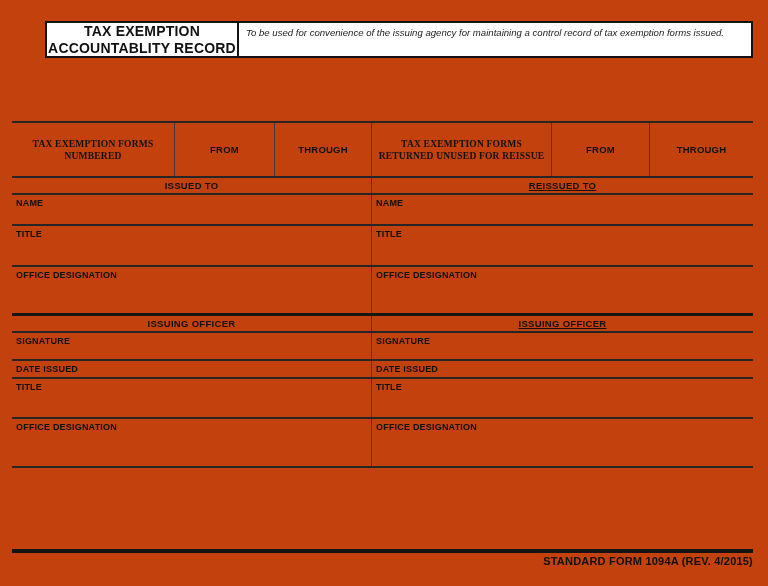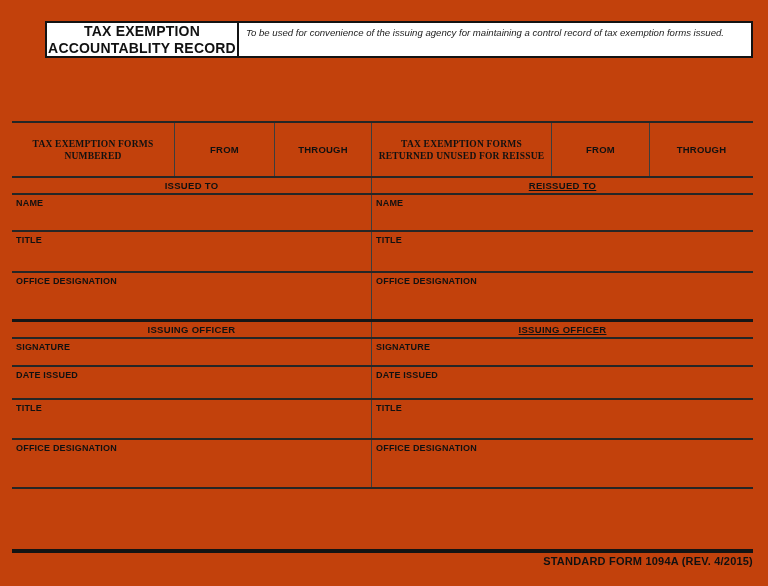--- a/index.html
+++ b/index.html
@@ -54,25 +54,25 @@
   .half-r{flex:1;text-decoration:underline;}
 
   .r-section{height:17px;}
   .r-section > div{display:flex;justify-content:center;align-items:center;
     font-weight:bold;font-size:9.5px;letter-spacing:.3px;}
 
   .r-officer{height:17px;border-bottom:2px solid #262626;}
   .r-officer > div{display:flex;justify-content:center;align-items:center;
     font-weight:bold;font-size:9.5px;letter-spacing:.3px;}
 
-  .r-name{height:37px;}
+  .r-name{height:31px;}
   .r-title{height:41px;}
   .r-office{height:49px;border-bottom:3px solid #161616;}
   .r-sig{height:28px;}
-  .r-date{height:33px;}
+  .r-date{height:18px;}
   .r-title2{height:40px;}
   .r-office2{height:49px;}
 
   .fld .lbl{
     position:absolute;top:3px;left:4px;font-weight:bold;font-size:9px;
     letter-spacing:.2px;white-space:nowrap;
   }
 
   
   .foot-rule{position:absolute;left:12px;top:549px;width:741px;height:4px;background:#141414;}

